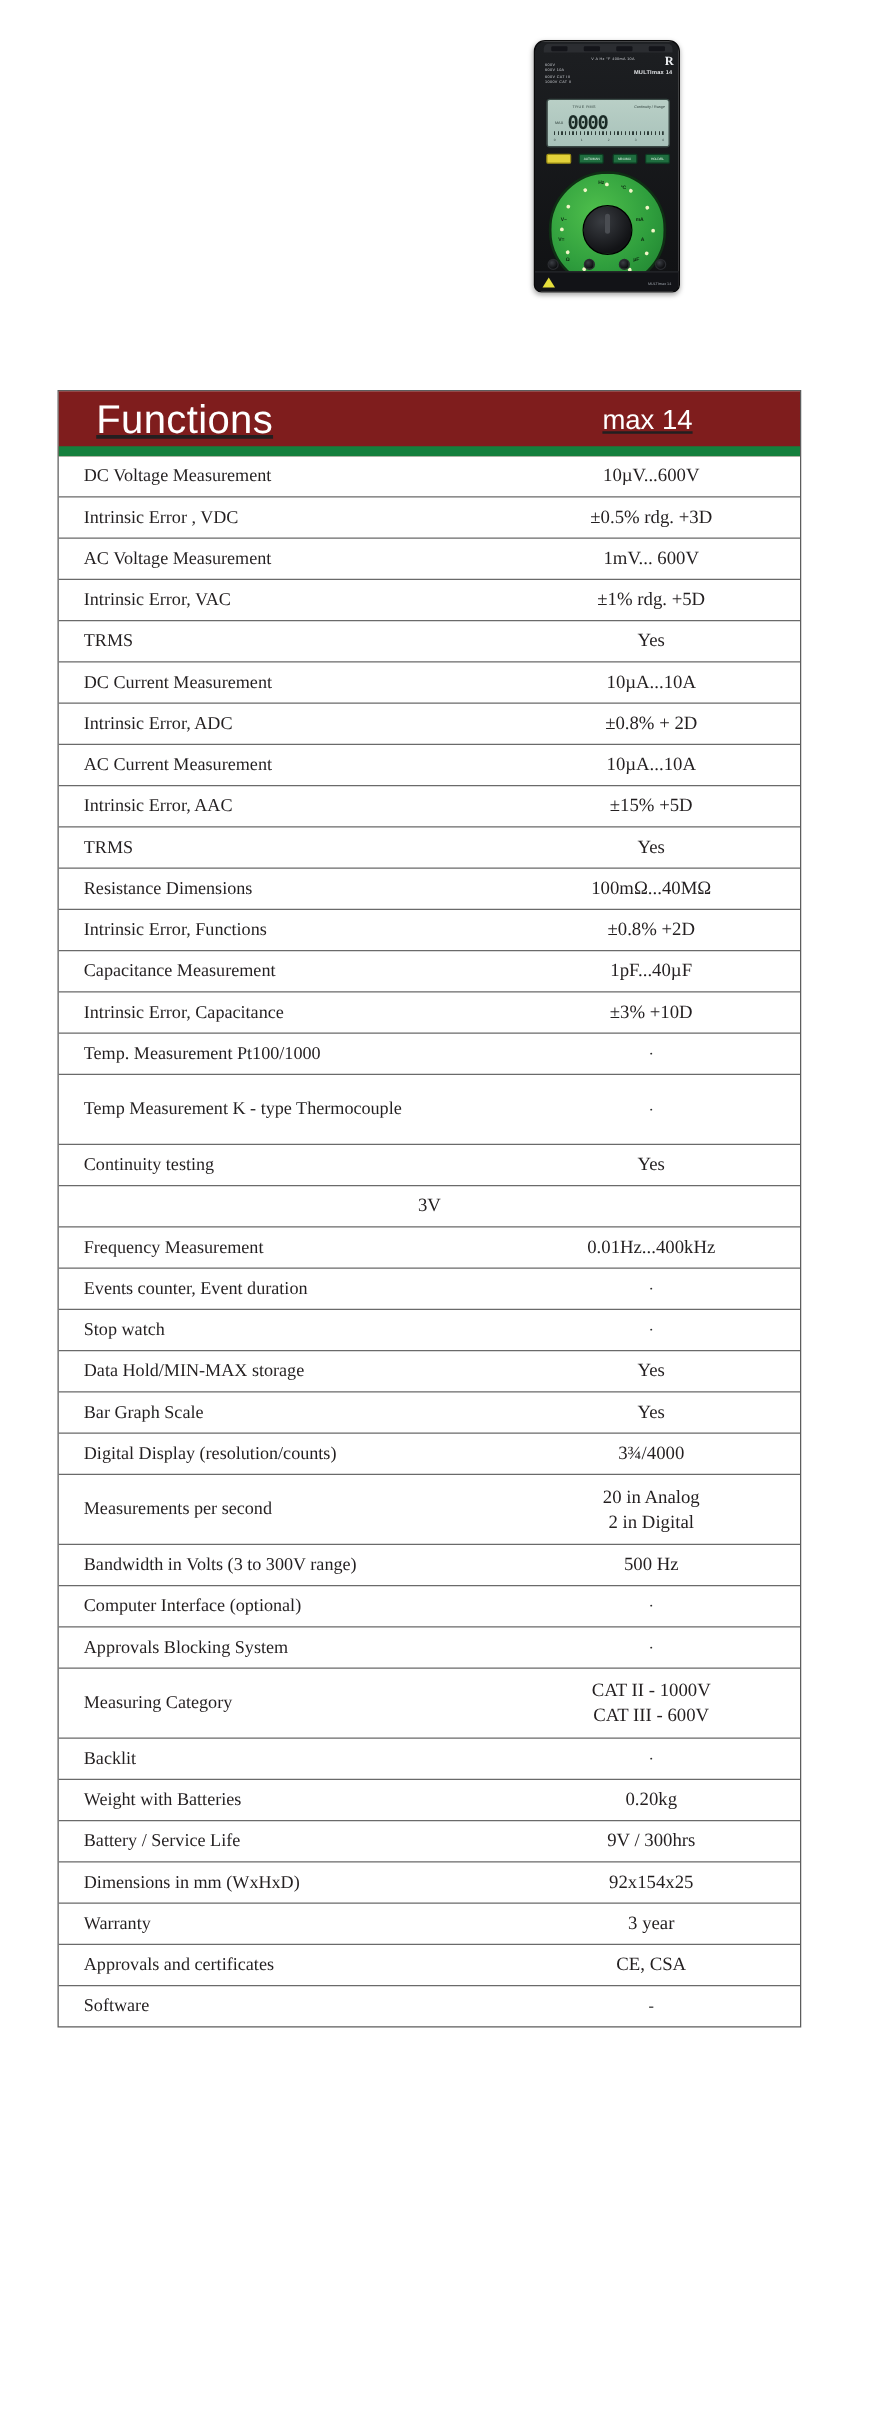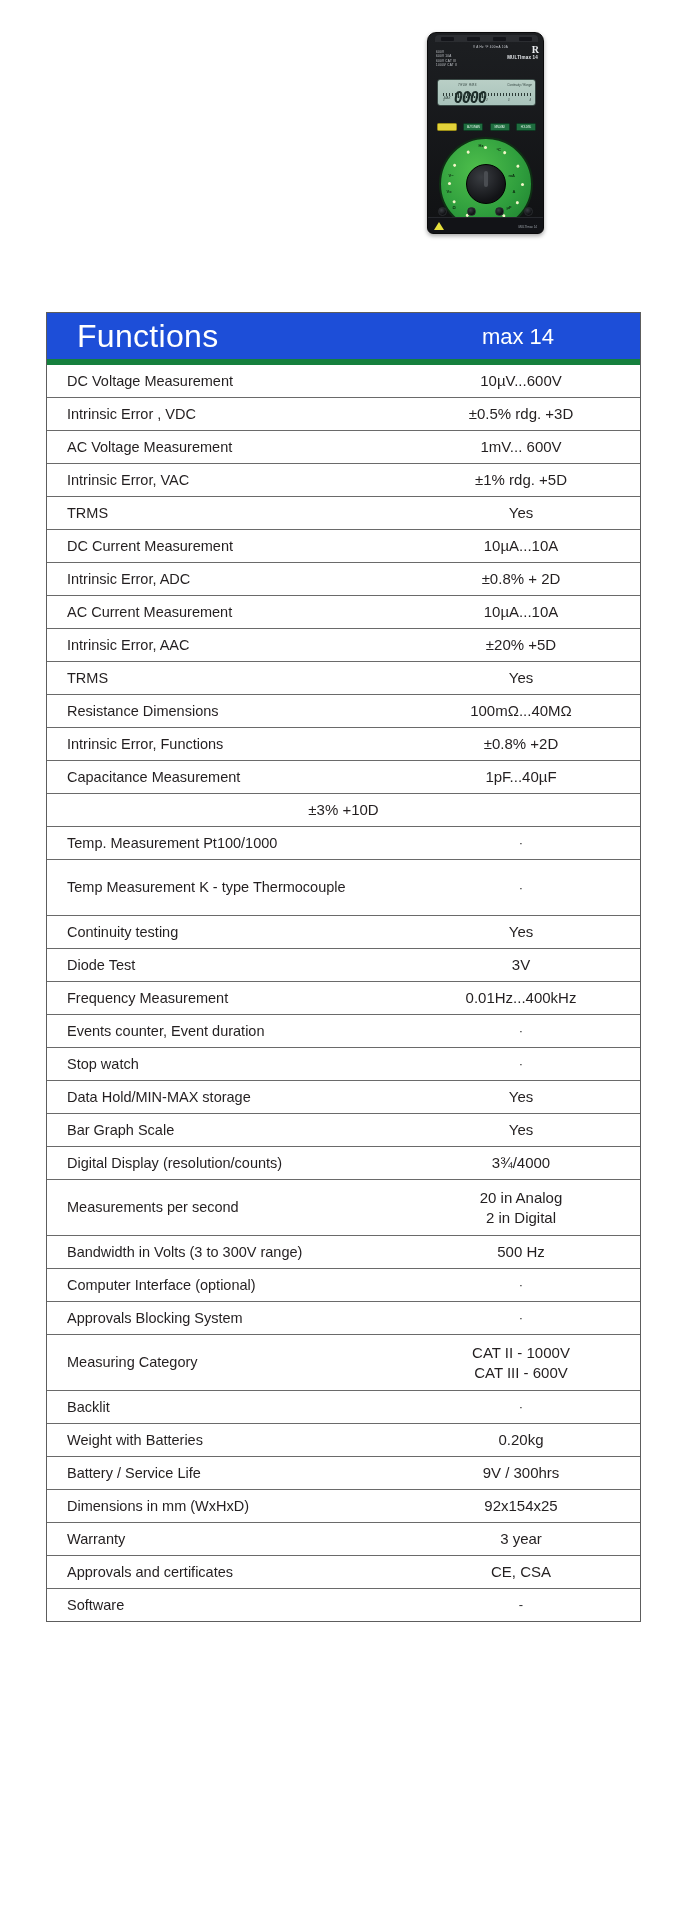--- a/index.html
+++ b/index.html
@@ -71,25 +71,24 @@
     line-height: 10px; letter-spacing: -1px;
     font-family: "Liberation Serif", serif;
   }
   .brand .model {
     font-size: 4.5px; font-weight: bold; color: #e4e7ea;
     letter-spacing: .2px;
   }
   .lcd {
     position: absolute;
     left: 9px; top: 46px;
-    width: 99px; height: 27px;
+    width: 99px; height: 39px;
     background: linear-gradient(180deg, #b9cfc6 0%, #a8c2ba 100%);
     border: 1px solid #3a4a46;
     border-radius: 3px;
-    font-style: italic;
   }
   .lcd-digits {
     position: absolute;
     left: 16px; top: 9px;
     font-family: "DejaVu Sans Mono", monospace;
     font-size: 15px;
     font-weight: bold;
     color: #1b2b27;
     letter-spacing: -1px;
   }
@@ -216,22 +215,23 @@
     left: 46px;
     top: 312px;
     width: 595px;
     border: 1px solid #5d5d5d;
     background: #fff;
   }
   .tbl-header {
     display: flex;
     align-items: center;
     height: 52px;
-    background: #1d4ed8;
-    border-bottom: 6px solid #15803d;
+    background: #7f1d1d;
+    border-bottom: 8px solid #15803d;
+    text-decoration: underline;
   }
   .tbl-header .h-func {
     flex: 0 0 355px;
     color: #ffffff;
     font-size: 32px;
     font-weight: normal;
     padding-left: 30px;
     letter-spacing: .3px;
     line-height: 34px;
   }
@@ -241,20 +241,21 @@
     font-size: 22px;
     text-align: center;
     line-height: 23px;
     padding-right: 6px;
   }
   .trow {
     display: flex;
     align-items: stretch;
     border-bottom: 1px solid #6a6a6a;
     min-height: 32px;
+    font-family: Liberation Serif, serif;
   }
   .trow:last-child { border-bottom: none; align-items: flex-end; }
   .trow .c-label {
     flex: 0 0 355px;
     padding: 6px 8px 6px 20px;
     font-size: 14.5px;
     color: #231f20;
     display: flex;
     align-items: center;
     line-height: 19px;
@@ -399,55 +400,55 @@
       <div class="trow">
         <div class="c-label">Intrinsic Error, ADC</div>
         <div class="c-value">±0.8% + 2D</div>
       </div>
       <div class="trow">
         <div class="c-label">AC Current Measurement</div>
         <div class="c-value">10µA...10A</div>
       </div>
       <div class="trow">
         <div class="c-label">Intrinsic Error, AAC</div>
-        <div class="c-value">±20% +5D</div>
+        <div class="c-value">±15% +5D</div>
       </div>
       <div class="trow">
         <div class="c-label">TRMS</div>
         <div class="c-value">Yes</div>
       </div>
       <div class="trow">
         <div class="c-label">Resistance Dimensions</div>
         <div class="c-value">100mΩ...40MΩ</div>
       </div>
       <div class="trow">
         <div class="c-label">Intrinsic Error, Functions</div>
         <div class="c-value">±0.8% +2D</div>
       </div>
       <div class="trow">
         <div class="c-label">Capacitance Measurement</div>
         <div class="c-value">1pF...40µF</div>
       </div>
       <div class="trow">
+        <div class="c-label">Intrinsic Error, Capacitance</div>
         <div class="c-value">±3% +10D</div>
       </div>
       <div class="trow">
         <div class="c-label">Temp. Measurement Pt100/1000</div>
         <div class="c-value dash">·</div>
       </div>
       <div class="trow tall">
         <div class="c-label">Temp Measurement K - type Thermocouple</div>
         <div class="c-value dash">·</div>
       </div>
       <div class="trow">
         <div class="c-label">Continuity testing</div>
         <div class="c-value">Yes</div>
       </div>
       <div class="trow">
-        <div class="c-label">Diode Test</div>
         <div class="c-value">3V</div>
       </div>
       <div class="trow">
         <div class="c-label">Frequency Measurement</div>
         <div class="c-value">0.01Hz...400kHz</div>
       </div>
       <div class="trow">
         <div class="c-label">Events counter, Event duration</div>
         <div class="c-value dash">·</div>
       </div>

